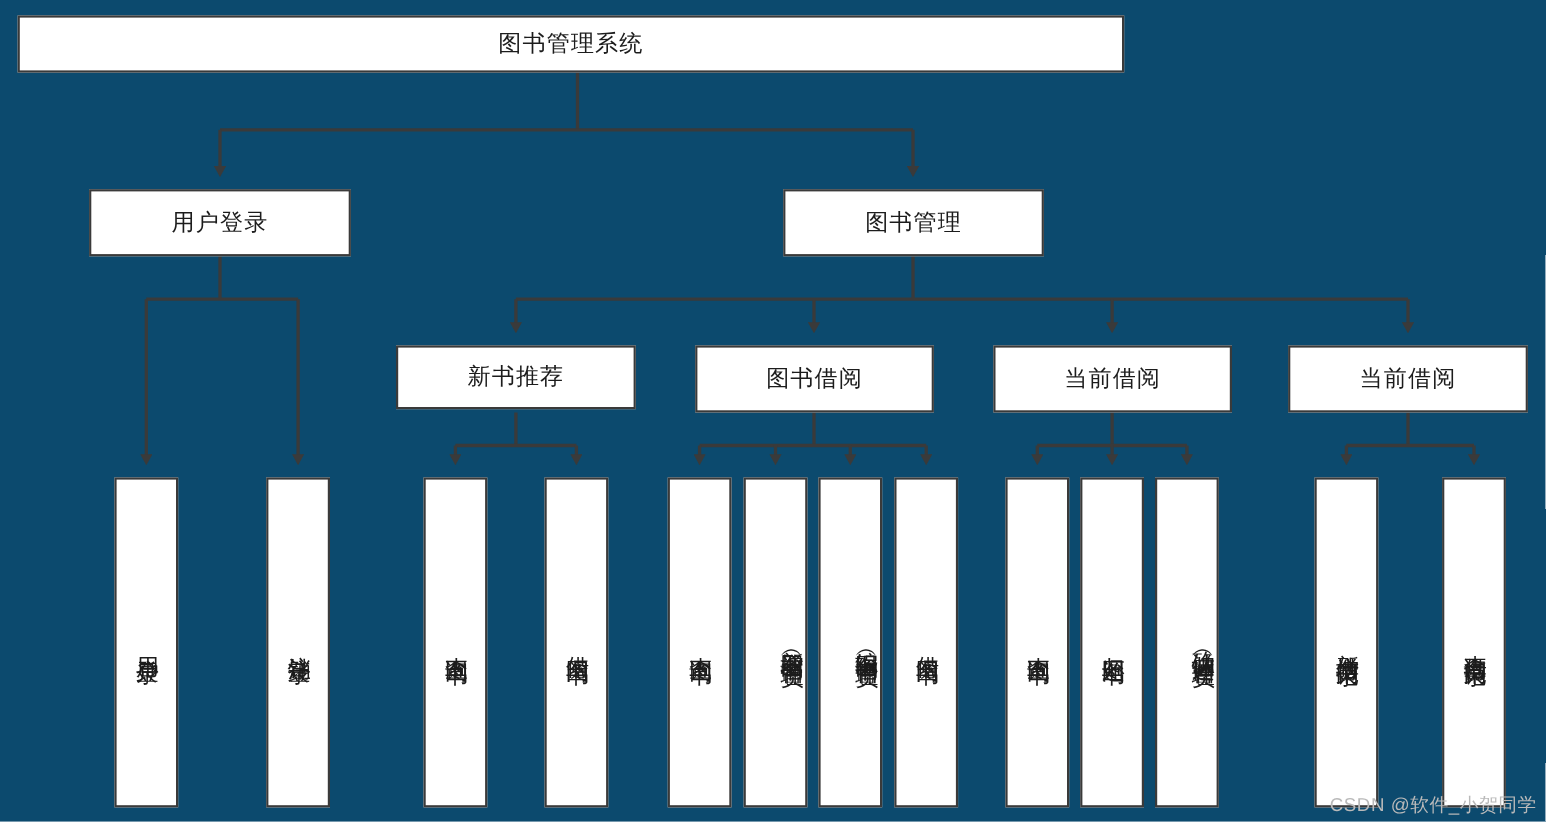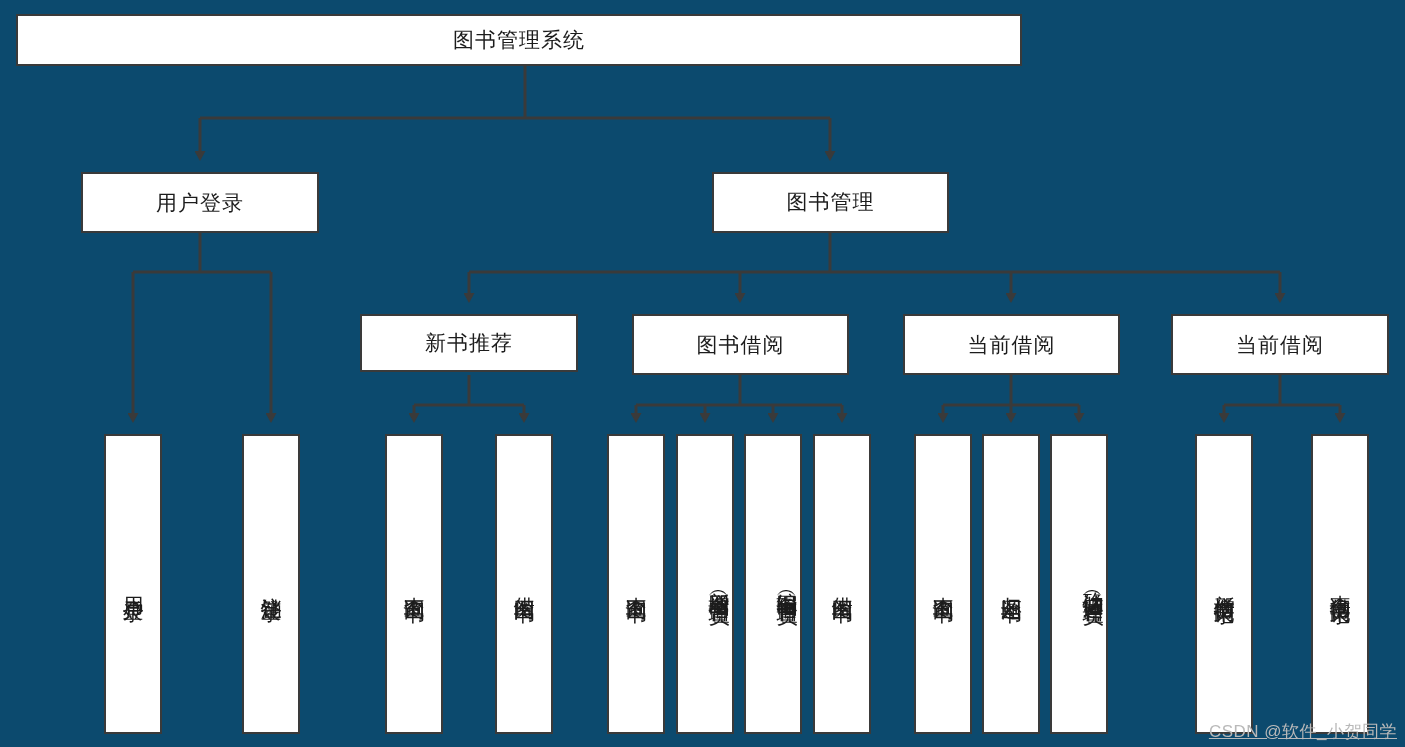--- a/index.html
+++ b/index.html
@@ -55,21 +55,20 @@
     align-items: center;
   }
   .watermark {
     position: absolute;
     right: 8px;
     bottom: 4px;
     font-size: 17px;
     color: #b9b9b9;
     white-space: nowrap;
     letter-spacing: 0.5px;
-    text-decoration: underline;
   }
 </style>
 </head>
 <body>
 
 <div id="canvas">
 
   <svg class="wires" viewBox="0 0 1405 747">
     <defs>
       <marker id="arrow" markerWidth="10" markerHeight="11" refX="1" refY="5.5" orient="auto" markerUnits="userSpaceOnUse">

